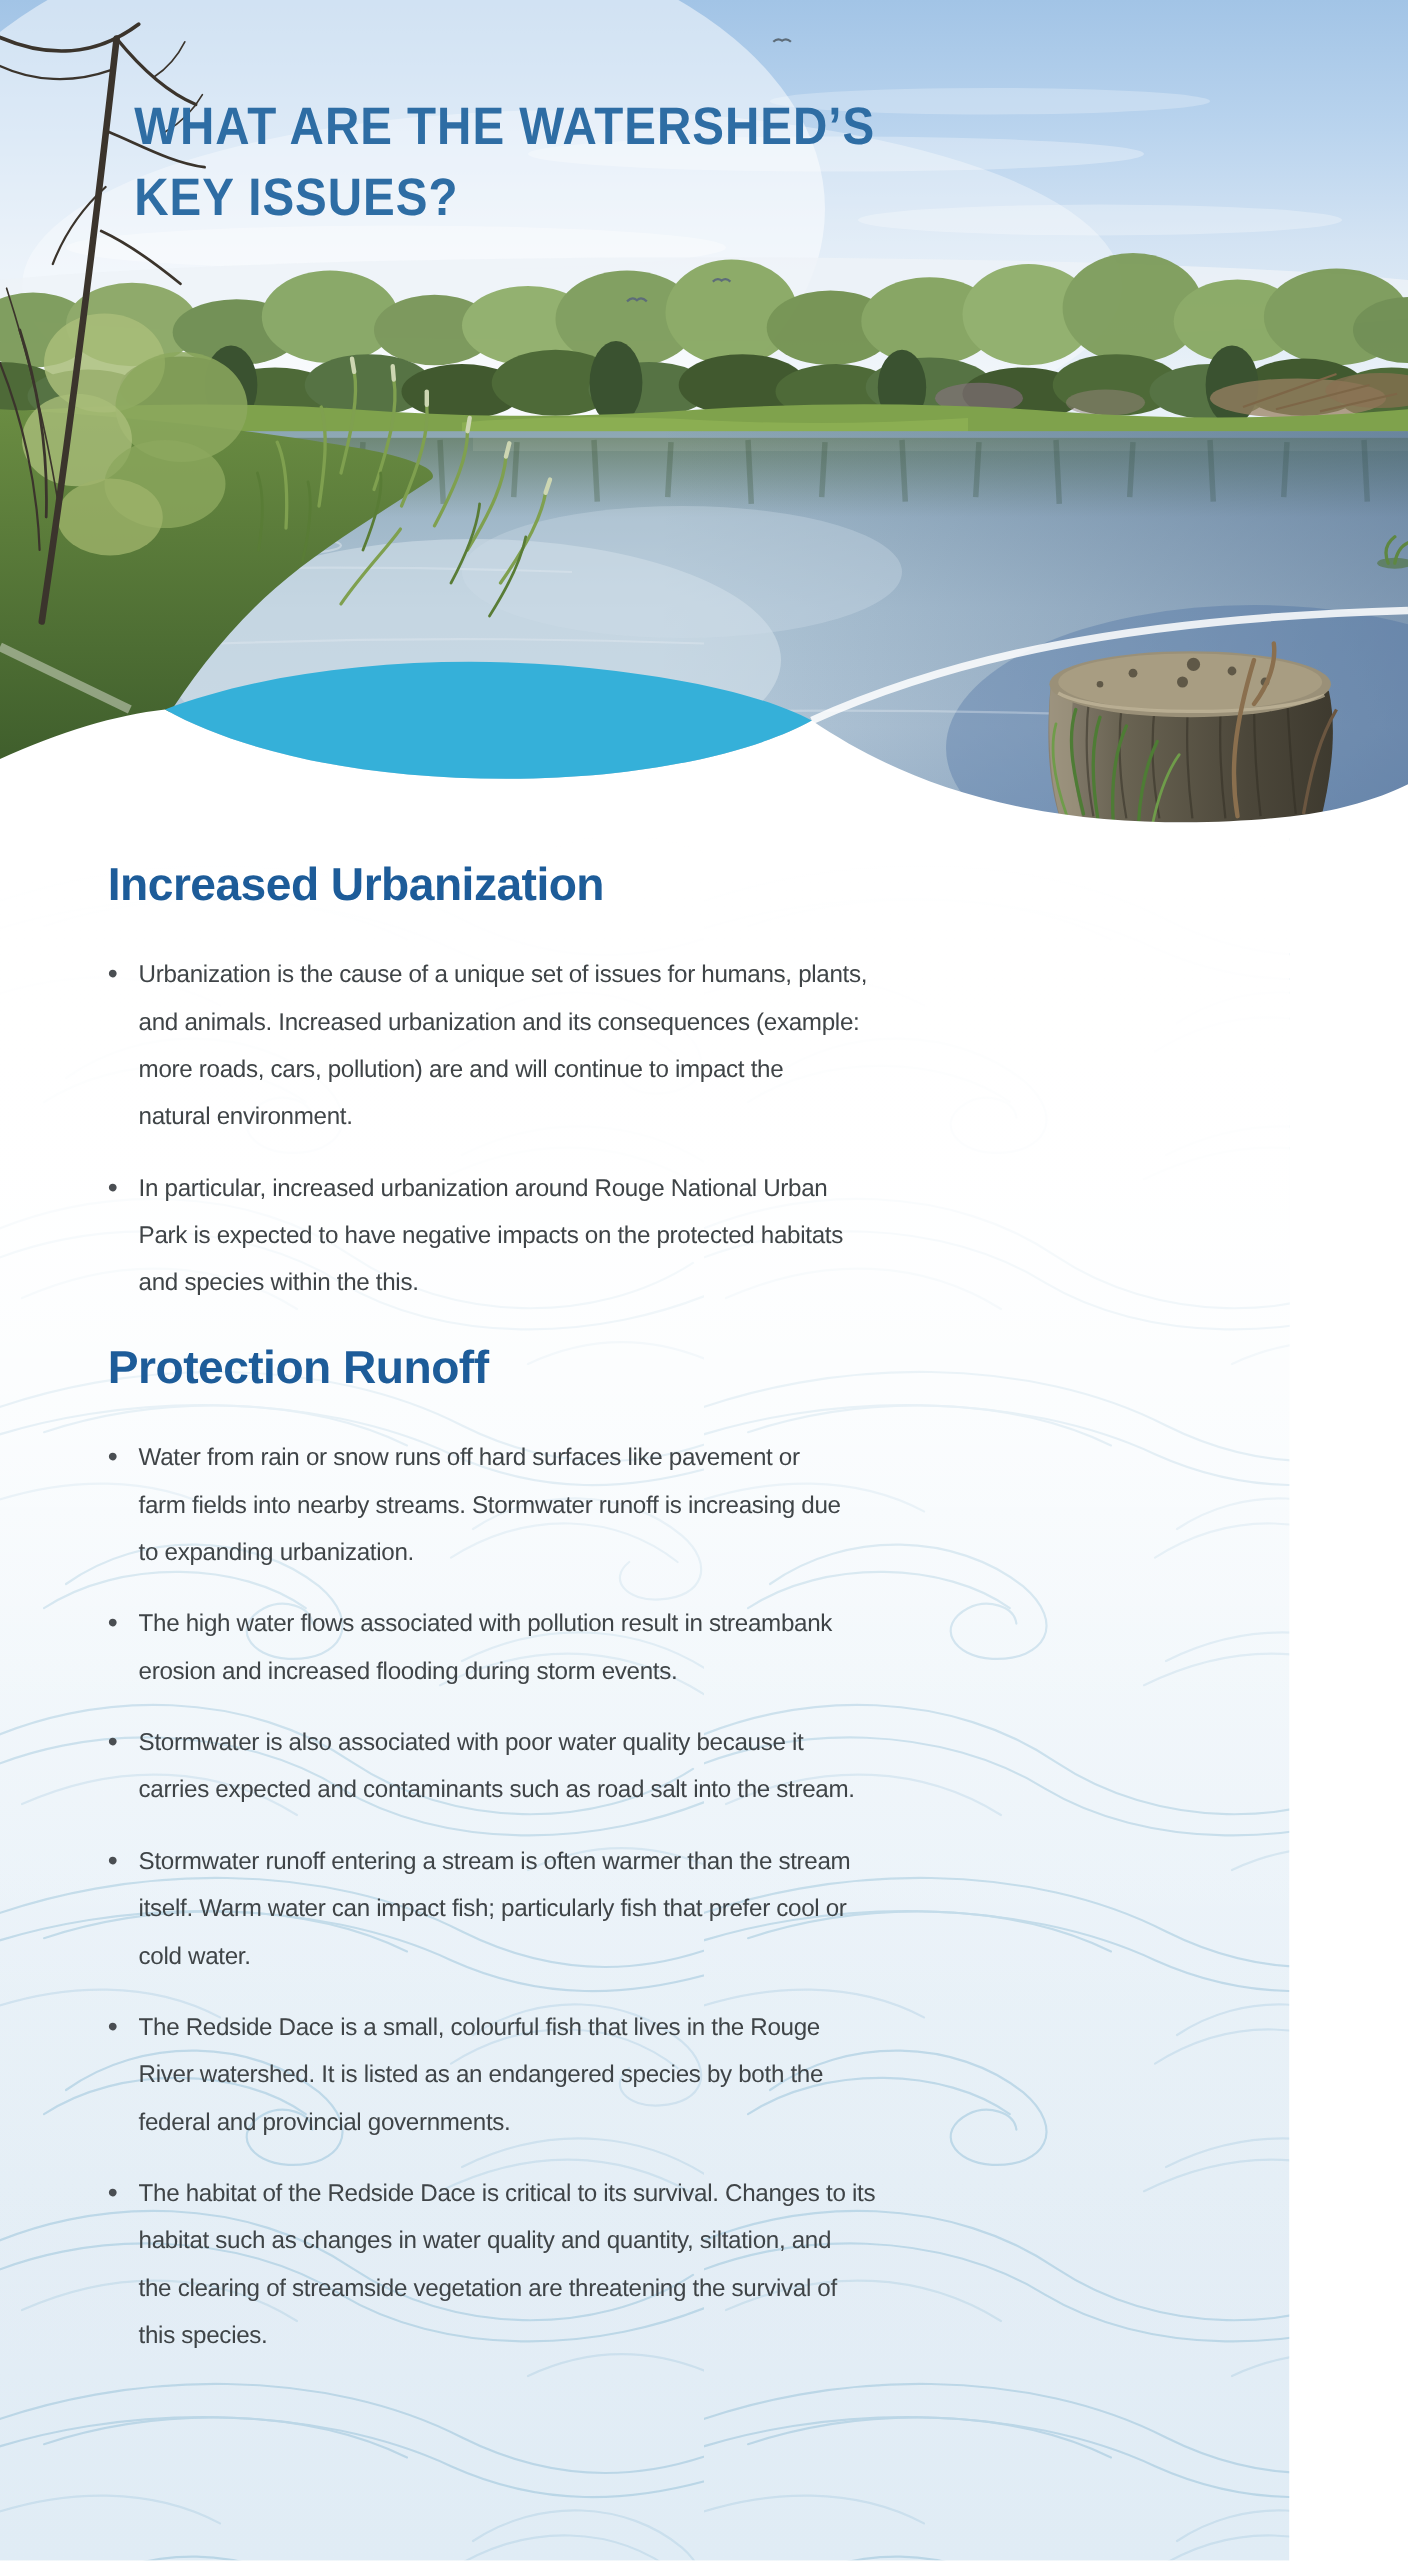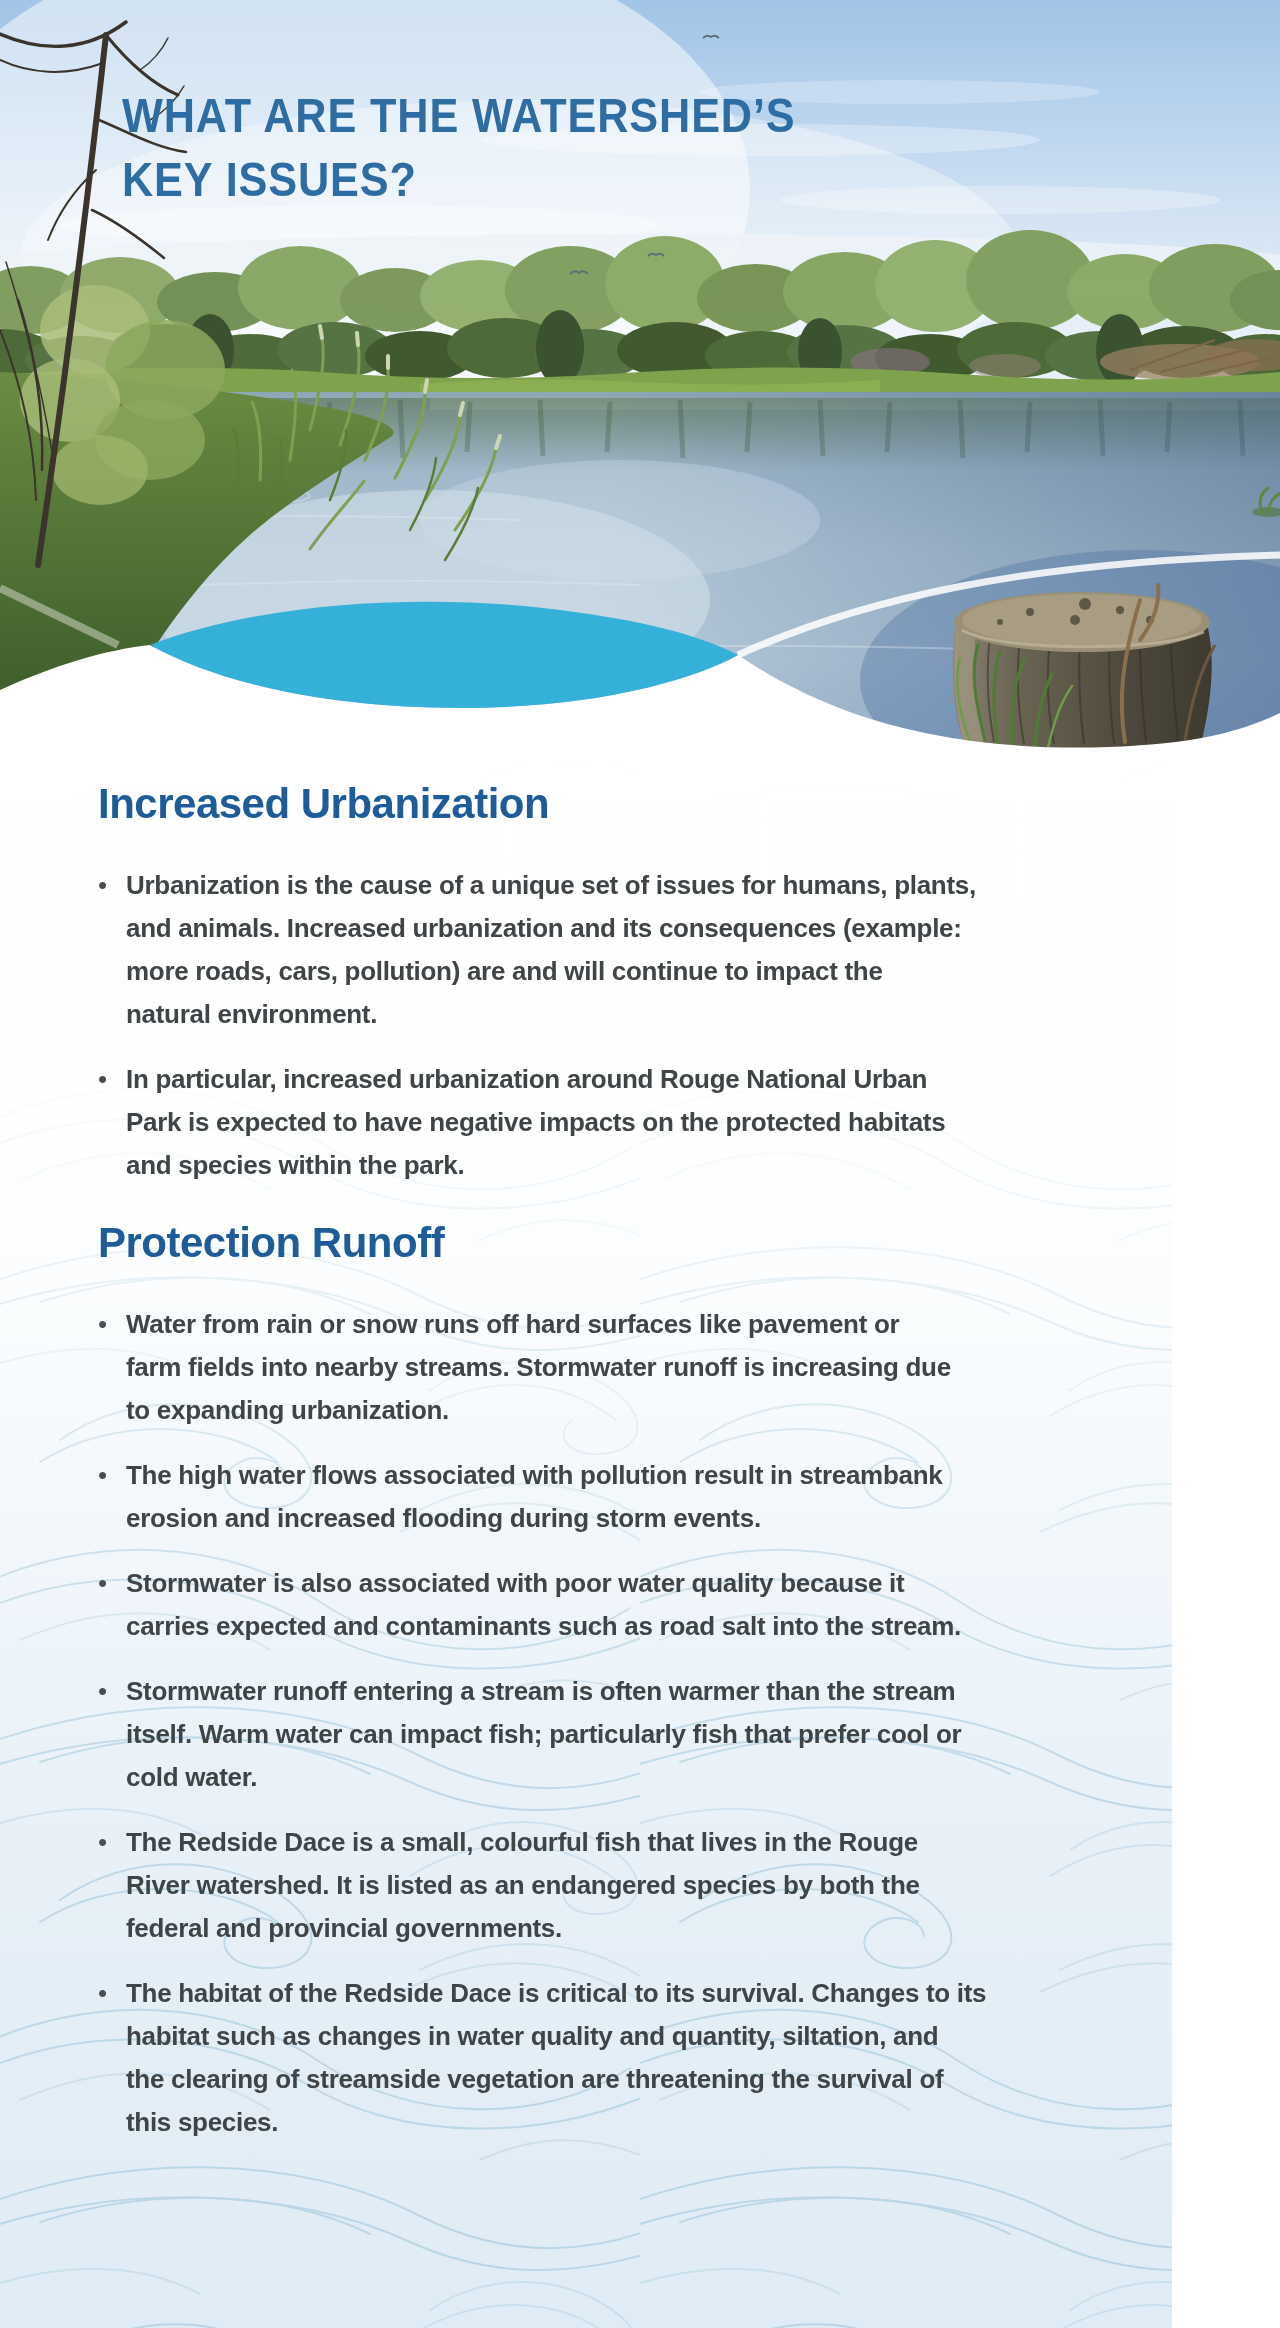--- a/index.html
+++ b/index.html
@@ -18,22 +18,22 @@
            background:linear-gradient(180deg,#ffffff 0%,#fdfeff 14%,#f4f9fc 34%,
                       #ebf3f9 56%,#e4eef6 78%,#e0ecf5 100%);}
   .content .pat{position:absolute;inset:0;display:block;}
   .content-inner{position:relative;z-index:2;padding:0 60px 0 98px;}
   h2.sec{margin:32px 0 36px 0;font-size:42px;line-height:48px;font-weight:700;
          color:#1d5c99;letter-spacing:-0.5px;}
   h2.sec:first-child{margin-top:30px;}
   ul.blts{list-style:none;margin:0;padding:0;}
   ul.blts li{display:flex;margin:0 0 22px 0;}
   .dot{flex:0 0 28px;color:#4a4e52;font-size:26px;line-height:43px;}
-  .btxt{flex:1;color:#3f4447;font-size:26px;line-height:43px;letter-spacing:-0.3px;
-        white-space:pre-line;font-weight:bold;}
+  .btxt{flex:1;color:#3f4447;font-size:22px;line-height:43px;letter-spacing:-0.3px;
+        white-space:pre-line;}
 </style>
 </head>
 <body>
 
 <div class="page">
 
   <div class="hero">
     <svg class="scene" width="1280" height="750" viewBox="0 0 1280 750" preserveAspectRatio="none" aria-hidden="true">
       <defs>
         <linearGradient id="skyG" x1="0" y1="0" x2="0" y2="1">
@@ -290,21 +290,21 @@
           <span class="dot">•</span>
           <span class="btxt">Urbanization is the cause of a unique set of issues for humans, plants,
 and animals. Increased urbanization and its consequences (example:
 more roads, cars, pollution) are and will continue to impact the
 natural environment.</span>
         </li>
         <li>
           <span class="dot">•</span>
           <span class="btxt">In particular, increased urbanization around Rouge National Urban
 Park is expected to have negative impacts on the protected habitats
-and species within the park.</span>
+and species within the this.</span>
         </li>
       </ul>
 
       <h2 class="sec">Protection Runoff</h2>
       <ul class="blts">
         <li>
           <span class="dot">•</span>
           <span class="btxt">Water from rain or snow runs off hard surfaces like pavement or
 farm fields into nearby streams. Stormwater runoff is increasing due
 to expanding urbanization.</span>

